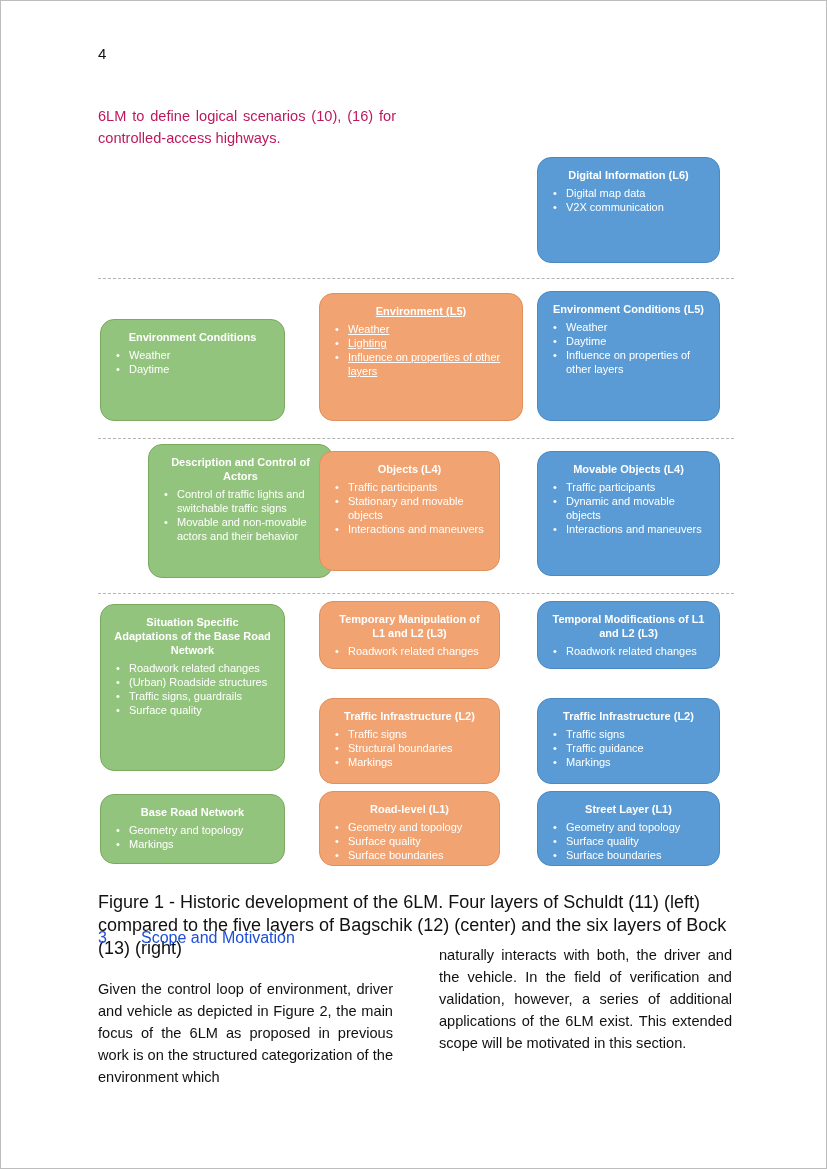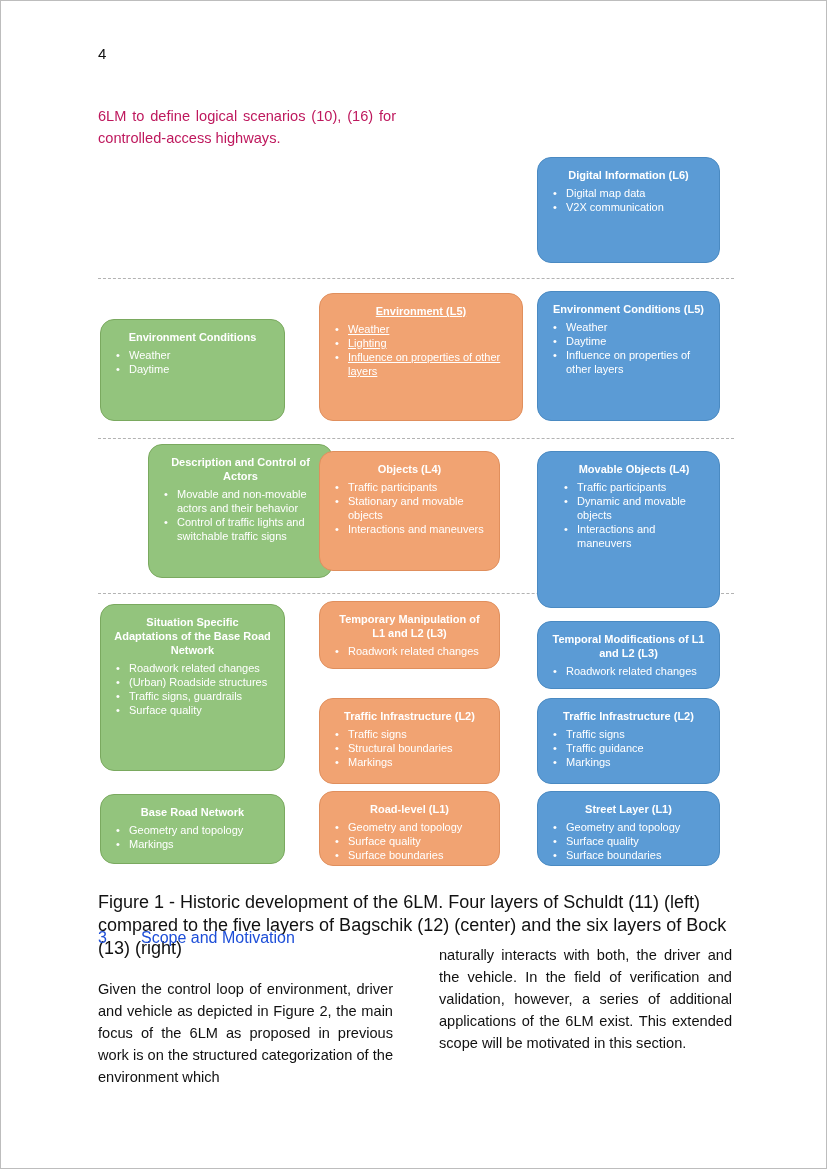--- a/index.html
+++ b/index.html
@@ -16,24 +16,24 @@
   .box-title{font-weight:bold;text-align:center;font-size:11px;line-height:14px;padding:10px 13px 3px;}
   .box ul{margin:1px 0 0;padding:0 8px 0 28px;list-style:none;font-size:11px;line-height:14px;}
   .box li{position:relative;}
   .box li::before{content:"\2022";position:absolute;left:-13px;}
   .b1{left:536px;top:156px;width:183px;height:106px;}
   .b2{left:99px;top:318px;width:185px;height:102px;}
   .b3{left:318px;top:292px;width:204px;height:128px;text-decoration:underline;}
   .b4{left:536px;top:290px;width:183px;height:130px;}
   .b5{left:99px;top:443px;width:185px;height:134px;margin-left:48px;}
   .b6{left:318px;top:450px;width:181px;height:120px;}
-  .b7{left:536px;top:450px;width:183px;height:157px;padding-left:11px;}
+  .b7{left:536px;top:450px;width:183px;height:125px;}
   .b8{left:99px;top:603px;width:185px;height:167px;}
   .b9{left:318px;top:600px;width:181px;height:68px;}
-  .b10{left:536px;top:600px;width:183px;height:68px;margin-top:20px;}
+  .b10{left:536px;top:600px;width:183px;height:68px;}
   .b11{left:318px;top:697px;width:181px;height:86px;}
   .b12{left:536px;top:697px;width:183px;height:86px;}
   .b13{left:99px;top:793px;width:185px;height:70px;}
   .b14{left:318px;top:790px;width:181px;height:75px;}
   .b15{left:536px;top:790px;width:183px;height:75px;}
   .caption{position:absolute;left:97px;top:872px;width:642px;font-size:18px;line-height:23px;color:#111;}
   .section-heading{position:absolute;left:97px;top:928px;font-size:16px;font-weight:normal;color:#1d4ed8;}
   .section-heading .num{display:inline-block;width:43px;}
   .col{position:absolute;font-size:14.6px;line-height:22px;text-align:justify;color:#111;}
   .col.left{left:97px;top:962px;width:295px;}
@@ -83,22 +83,22 @@
       <ul>
         <li>Weather</li>
         <li>Daytime</li>
         <li>Influence on properties of other layers</li>
       </ul>
     </div>
 
     <div class="box green b5">
       <div class="box-title">Description and Control of Actors</div>
       <ul>
+        <li>Control of traffic lights and switchable traffic signs</li>
         <li>Movable and non-movable actors and their behavior</li>
-        <li>Control of traffic lights and switchable traffic signs</li>
       </ul>
     </div>
 
     <div class="box orange b6">
       <div class="box-title">Objects (L4)</div>
       <ul>
         <li>Traffic participants</li>
         <li>Stationary and movable objects</li>
         <li>Interactions and maneuvers</li>
       </ul>

